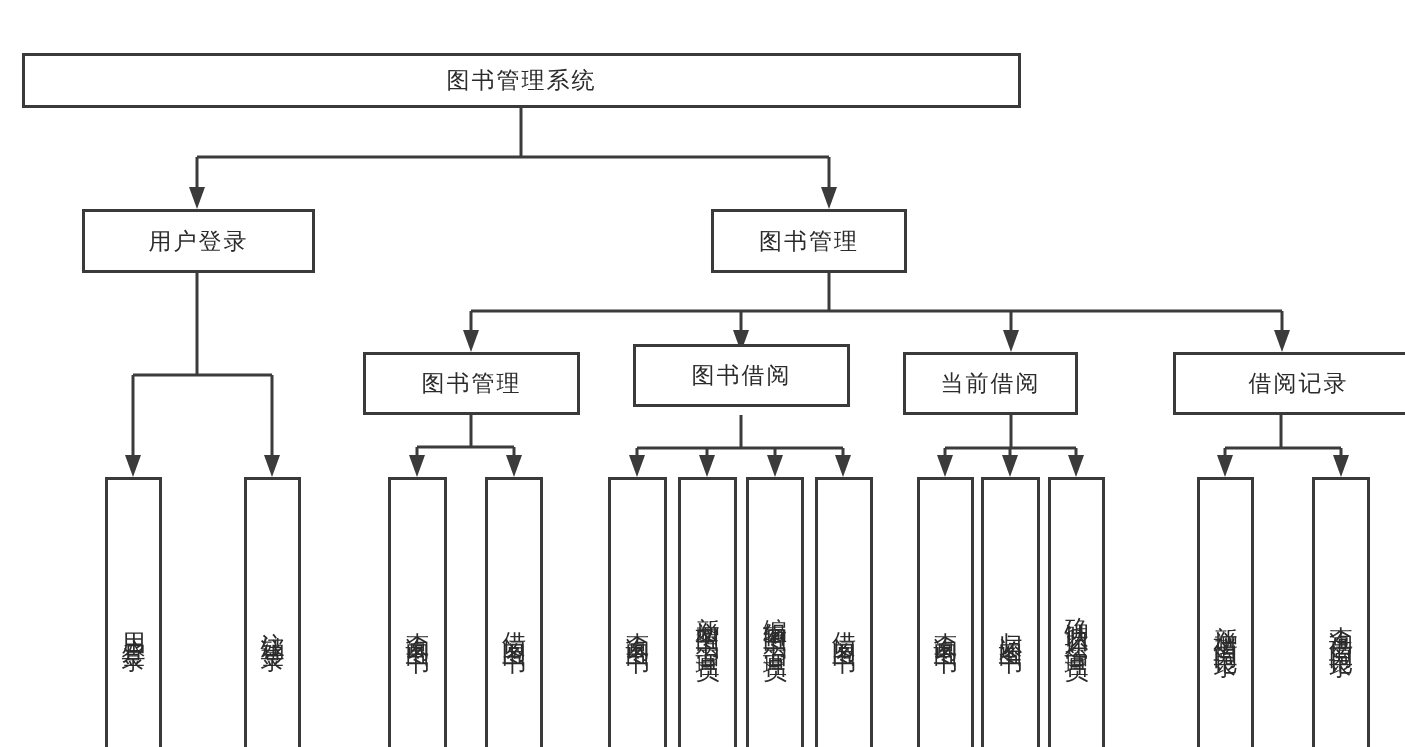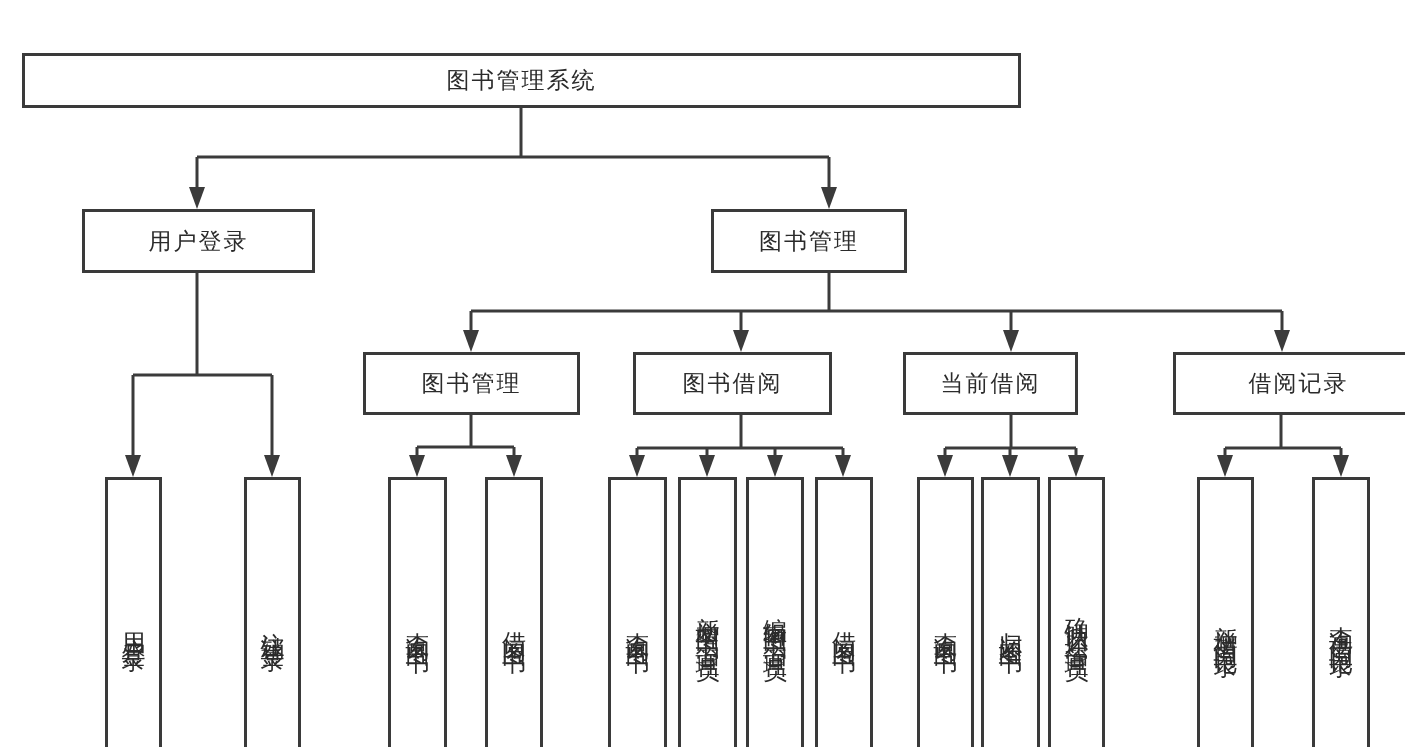--- a/index.html
+++ b/index.html
@@ -134,21 +134,21 @@
   <div class="box h-box l2-box" style="left:82px;top:169px;width:233px">
     <span>用户登录</span>
   </div>
   <div class="box h-box l2-box" style="left:711px;top:169px;width:196px">
     <span>图书管理</span>
   </div>
 
   <div class="box h-box l3-box" style="left:363px;top:312px;width:217px">
     <span>图书管理</span>
   </div>
-  <div class="box h-box l3-box" style="left:633px;top:312px;width:199px">
+  <div class="box h-box l3-box" style="left:633px;top:304px;width:217px">
     <span>图书借阅</span>
   </div>
   <div class="box h-box l3-box" style="left:903px;top:312px;width:175px">
     <span>当前借阅</span>
   </div>
   <div class="box h-box l3-box" style="left:1173px;top:312px;width:251px">
     <span>借阅记录</span>
   </div>
 
   <div class="box leaf-box" style="left:105px;width:57px">

